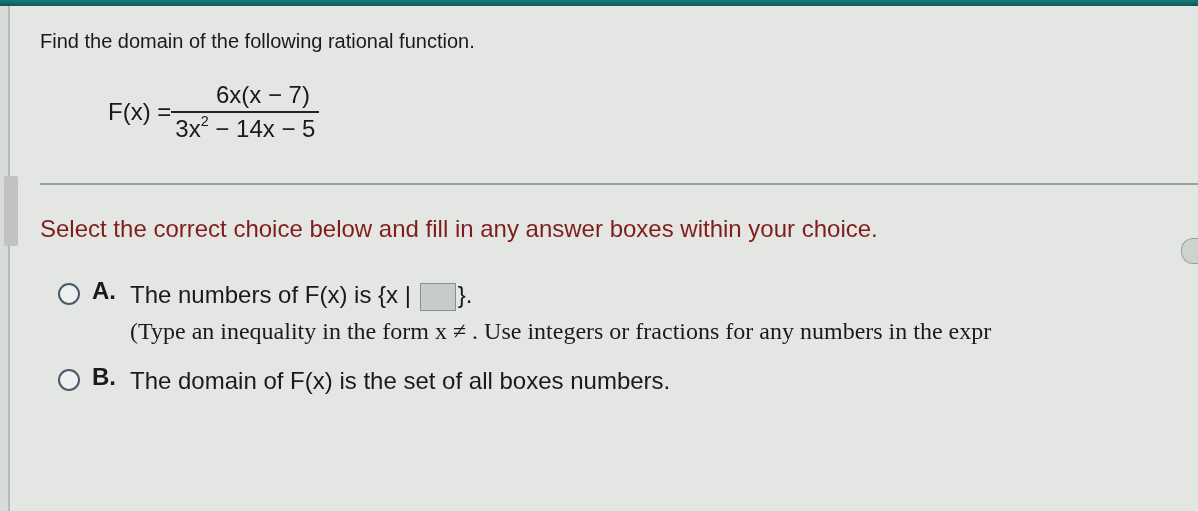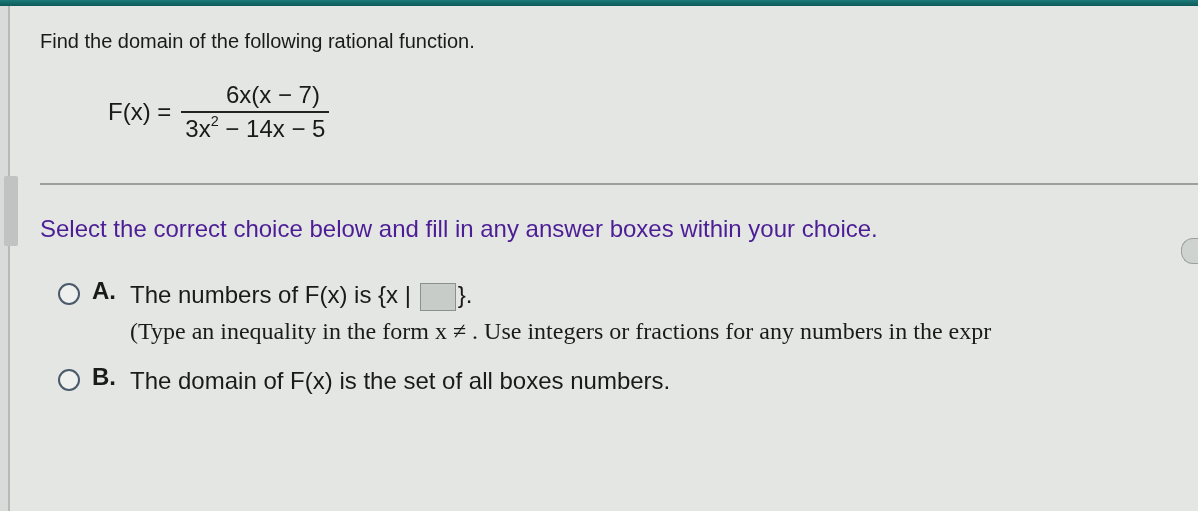--- a/index.html
+++ b/index.html
@@ -39,21 +39,21 @@
     color: #1a1a1a;
     margin-bottom: 28px;
   }
   .formula {
     font-size: 24px;
     color: #1a1a1a;
     margin-left: 68px;
     margin-bottom: 40px;
     display: flex;
     align-items: center;
-    gap: 10px;
+    gap: 0;
   }
   .frac {
     display: inline-flex;
     flex-direction: column;
     align-items: center;
     vertical-align: middle;
   }
   .frac .num {
     padding: 0 4px 2px 4px;
     margin-left: 35px;
@@ -79,21 +79,21 @@
     top: 232px;
     width: 16px;
     height: 24px;
     background: #cfd3d0;
     border: 1px solid #9aa09d;
     border-right: none;
     border-radius: 12px 0 0 12px;
   }
   .instruct {
     font-size: 24px;
-    color: #4c1d95;
+    color: #7f1d1d;
     margin-bottom: 34px;
     margin-top: 11px;
   }
   .choice-row {
     display: flex;
     align-items: flex-start;
     margin-bottom: 14px;
     margin-left: 18px;
     font-size: 24px;
     color: #1a1a1a;

